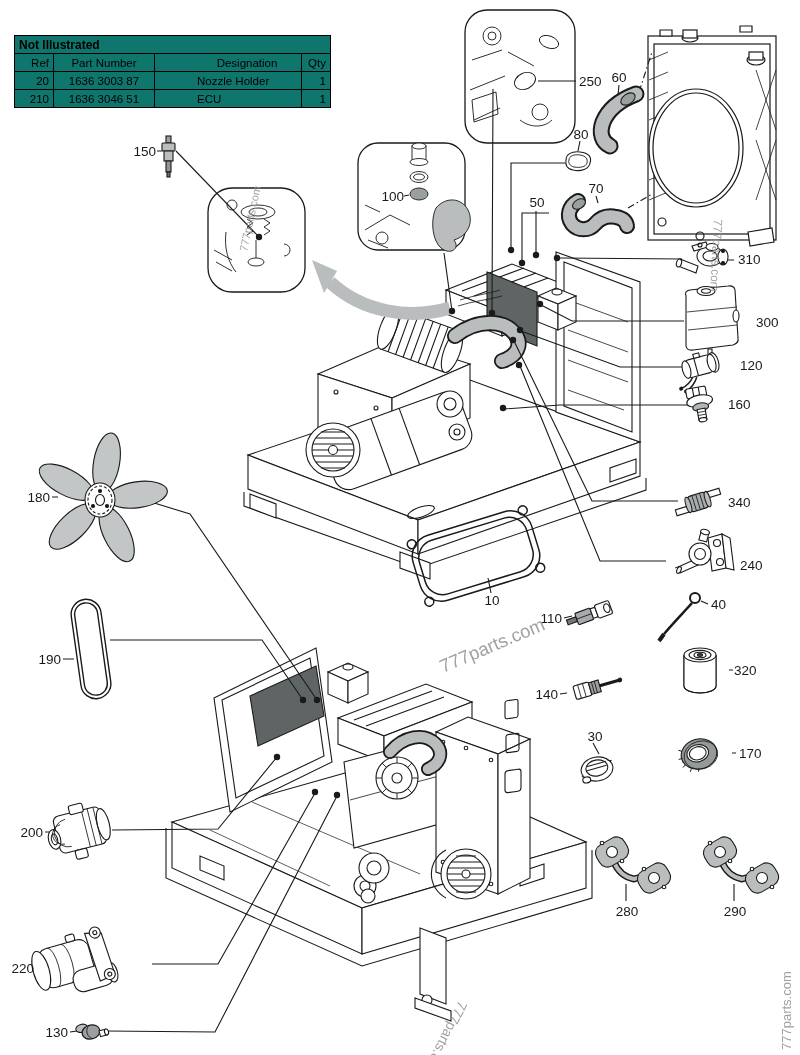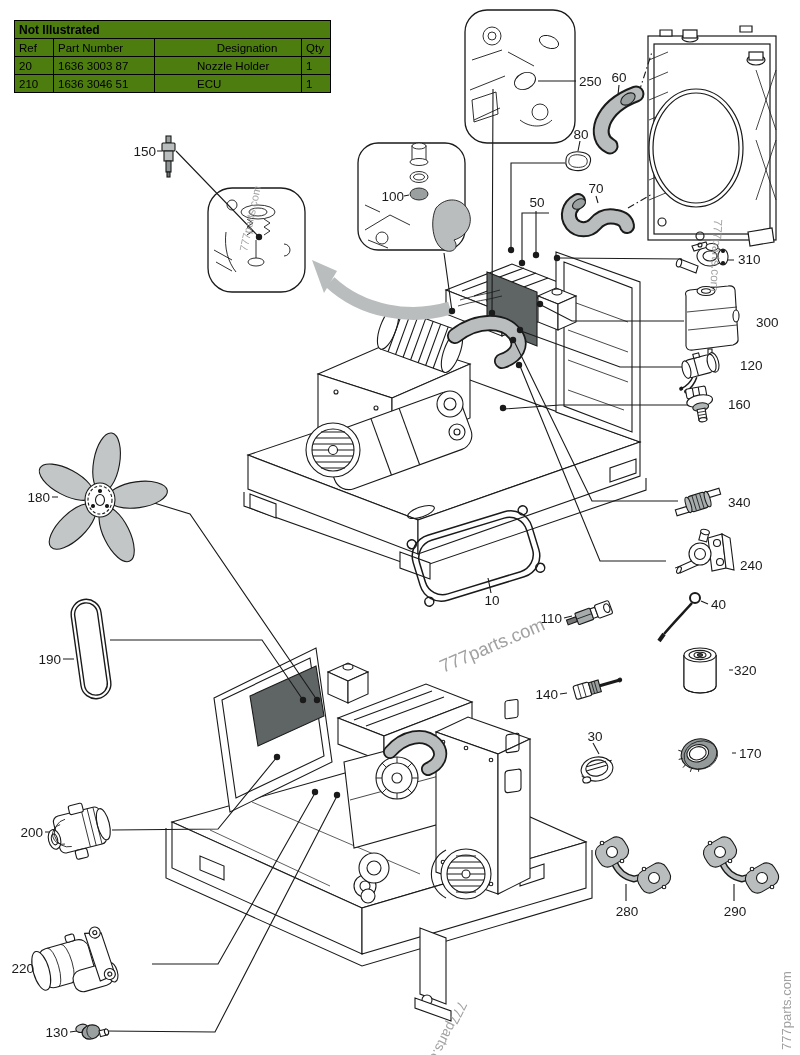--- a/index.html
+++ b/index.html
@@ -1,25 +1,25 @@
 <!DOCTYPE html>
 <html><head>
 <meta charset="utf-8">
 <style>
   html,body{margin:0;padding:0;background:#fff;}
   #stage{position:relative;width:800px;height:1055px;background:#fff;overflow:hidden;
          font-family:"Liberation Sans", sans-serif;}
   #stage svg{position:absolute;left:0;top:0;}
-  .parts-table{position:absolute;left:14px;top:20px;border-collapse:collapse;
-               border:1.5px solid #000;font-size:11.5px;color:#000;background:#4d7c0f;}
+  .parts-table{position:absolute;left:14px;top:35px;border-collapse:collapse;
+               border:1.5px solid #000;font-size:11.5px;color:#000;background:#0f766e;}
   .parts-table td,.parts-table th{border:1px solid #000;padding:1px 4px;height:15px;
                font-weight:normal;white-space:nowrap;}
   .parts-table .title-cell{font-weight:bold;font-size:12px;text-align:left;}
-  .parts-table .c{text-align:left;}
-  .parts-table .ref{width:30px;} .parts-table .pn{width:92px;}
+  .parts-table .c{text-align:right;}
+  .parts-table .ref{width:30px;} .parts-table .pn{width:92px;text-align:center;}
   .parts-table .des{width:100px;text-align:left;padding-left:42px;} .parts-table .qty{width:20px;}
   .lbl{font-size:13.5px;fill:#1a1a1a;}
   .wm{fill:#979797;opacity:.9;}
 </style>
 </head>
 <body>
 
 <div id="stage">
 <svg width="800" height="1055" viewBox="0 0 800 1055">
 

